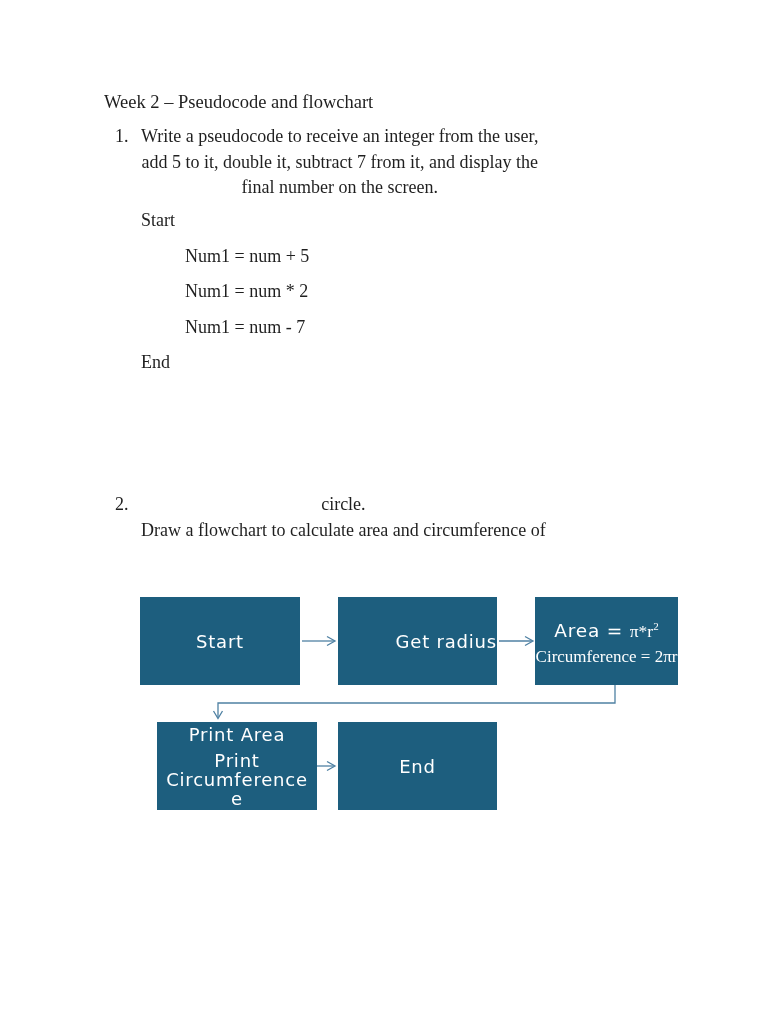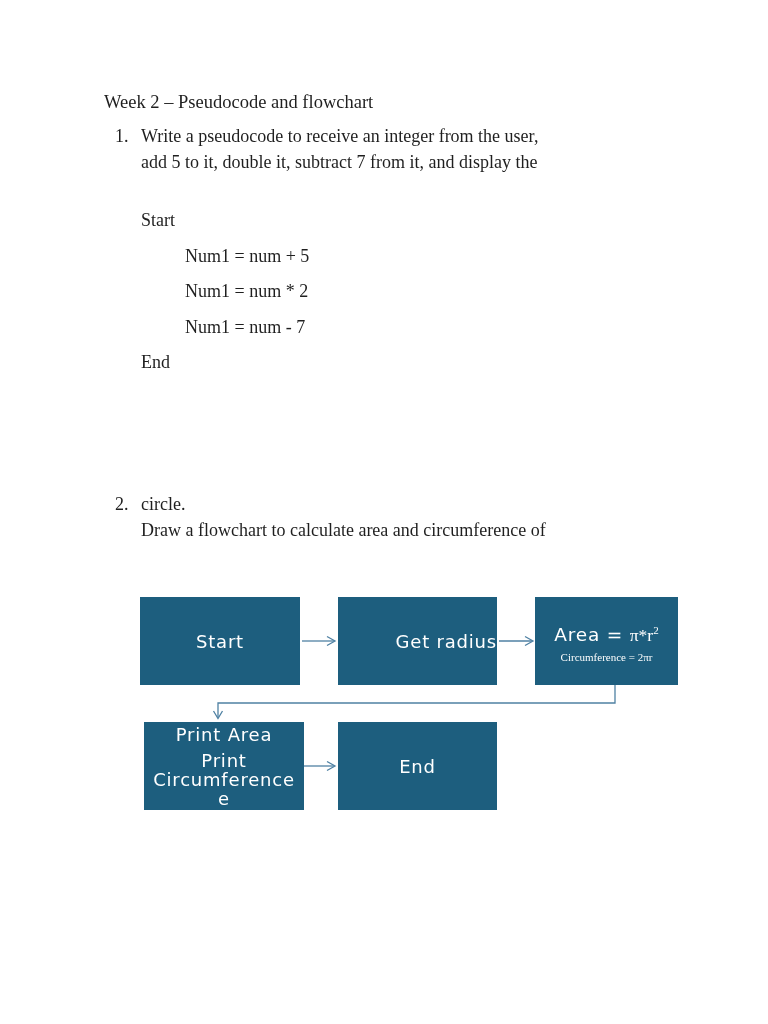--- a/index.html
+++ b/index.html
@@ -31,21 +31,21 @@
     position: absolute;
     left: 115px;
     display: flex;
     font-size: 18px;
   }
   .list-item .num {
     width: 26px;
     flex: none;
     line-height: 25.5px;
   }
-  .item-lines div { line-height: 25.5px; white-space: nowrap; }
+  .item-lines div { line-height: 25.5px; white-space: nowrap; text-align: center; }
   .q1 { top: 124px; }
   .q2 { top: 492px; }
   .pseudocode {
     position: absolute;
     left: 141px;
     top: 211px;
     font-size: 18px;
   }
   .pseudo-line {
     line-height: 19px;
@@ -76,52 +76,53 @@
     letter-spacing: 0.8px;
     display: flex;
     flex-direction: column;
     align-items: center;
     justify-content: center;
     text-align: center;
   }
   .box-start        { left: 140px; top: 0;     width: 160px; height: 88px; }
   .box-get-radius   { left: 338px; top: 0;     width: 159px; height: 88px; align-items: flex-end; }
   .box-area         { left: 535px; top: 0;     width: 143px; height: 88px; }
-  .box-print        { left: 144px; top: 125px; width: 160px; height: 88px; }
+  .box-print        { left: 157px; top: 125px; width: 160px; height: 88px; }
   .box-end          { left: 338px; top: 125px; width: 159px; height: 88px; }
 
   .area-line1 { font-size: 18.5px; line-height: 22px; white-space: nowrap; }
   .area-formula {
     font-family: "Liberation Serif", serif;
     font-size: 17.5px;
     letter-spacing: 0;
   }
   .area-formula sup { font-size: 11px; }
   .circ-line {
     font-family: "Liberation Serif", serif;
-    font-size: 11px;
+    font-size: 17px;
     letter-spacing: 0;
     margin-top: 5px;
     white-space: nowrap;
   }
   .print-line1 { line-height: 20px; margin-bottom: 6px; }
   .print-wrap div { line-height: 19px; }
 </style>
 </head>
 <body>
 
 <div class="page">
 
   <div class="doc-title">Week 2 – Pseudocode and flowchart</div>
 
   <div class="list-item q1">
     <span class="num">1.</span>
     <div class="item-lines">
       <div>Write a pseudocode to receive an integer from the user,</div>
       <div>add 5 to it, double it, subtract 7 from it, and display the</div>
+      <div>final number on the screen.</div>
     </div>
   </div>
 
   <div class="pseudocode">
     <div class="pseudo-line">Start</div>
     <div class="pseudo-line indent">Num1 = num + 5</div>
     <div class="pseudo-line indent">Num1 = num * 2</div>
     <div class="pseudo-line indent">Num1 = num - 7</div>
     <div class="pseudo-line">End</div>
   </div>

